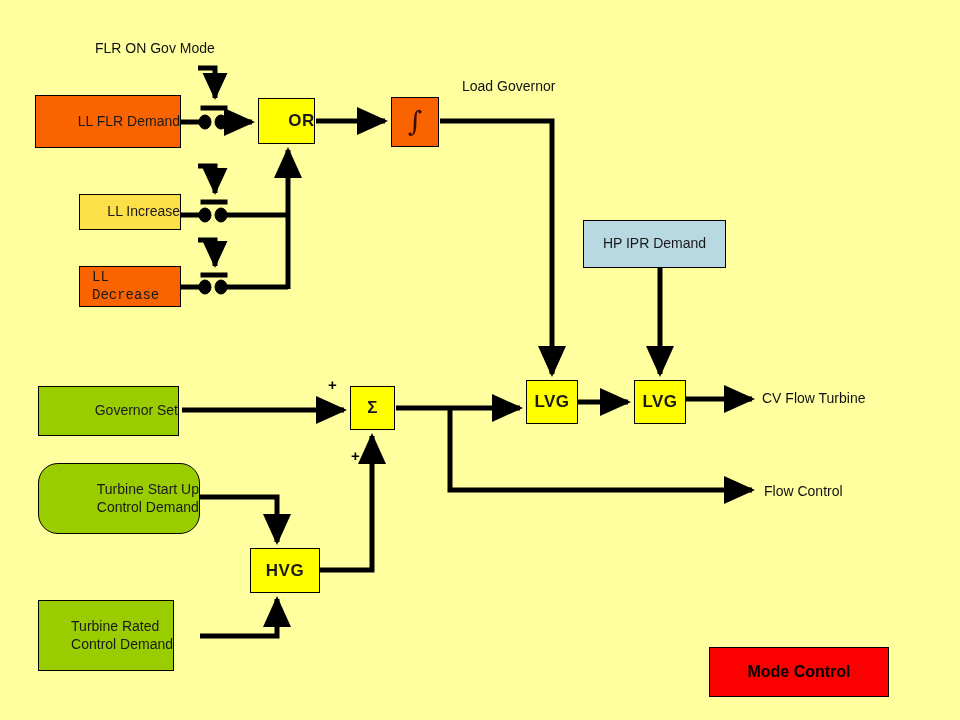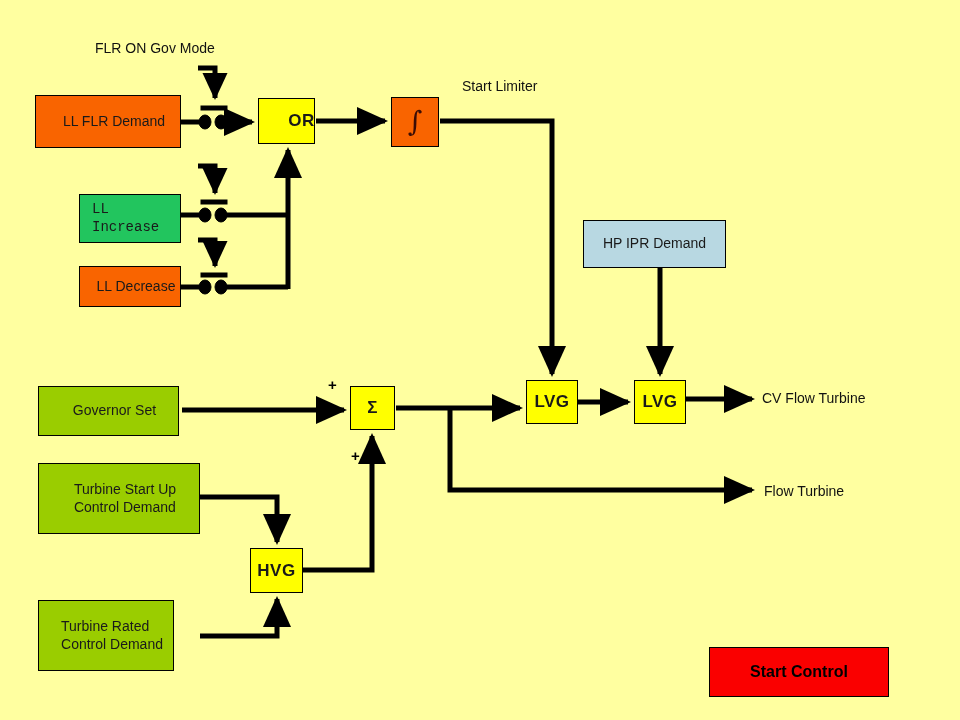--- a/index.html
+++ b/index.html
@@ -28,21 +28,21 @@
     box-sizing: border-box;
     border: 1px solid #000000;
     display: flex;
     align-items: center;
     font-size: 14px;
     color: #1a1a1a;
     line-height: 1.25;
     z-index: 3;
   }
   .node.center  { justify-content: center; text-align: center; }
-  .node.left    { justify-content: center; padding-left: 12px; text-align: left; }
+  .node.left    { justify-content: flex-end; padding-left: 12px; text-align: left; }
   .node .txt { white-space: pre-line; }
   .op {
     font-weight: bold;
     font-size: 17px;
     letter-spacing: 0.5px;
   }
   .integ {
     font-size: 28px;
     color: #3b0d05;
     font-family: "DejaVu Serif", serif;
@@ -147,75 +147,75 @@
         <ellipse cx="205" cy="287" rx="6" ry="7"></ellipse>
         <ellipse cx="221" cy="287" rx="6" ry="7"></ellipse>
       </g>
     </g>
   </svg>
 
   <div class="node left" style="left:35px; top:95px; width:146px; height:53px; background:#f96400;">
     <span class="txt">LL FLR Demand</span>
   </div>
 
-  <div class="node left" style="left:79px; top:194px; width:102px; height:49px; background:#22c55e;font-family:Liberation Mono, monospace;">
+  <div class="node left" style="left:79px; top:194px; width:102px; height:36px; background:#fde047;">
     <span class="txt">LL Increase</span>
   </div>
 
-  <div class="node left" style="left:79px; top:266px; width:102px; height:41px; background:#f96400;">
+  <div class="node left" style="left:79px; top:266px; width:102px; height:41px; background:#f96400;font-family:Liberation Mono, monospace;">
     <span class="txt">LL Decrease</span>
   </div>
 
   <div class="node center" style="left:258px; top:98px; width:57px; height:46px; background:#ffff00;padding-left:30px;">
     <span class="txt op">OR</span>
   </div>
 
   <div class="node center" style="left:391px; top:97px; width:48px; height:50px; background:#f96400;">
     <span class="txt integ">∫</span>
   </div>
 
   <div class="node center" style="left:583px; top:220px; width:143px; height:48px; background:#b8d8e2;">
     <span class="txt">HP IPR Demand</span>
   </div>
 
   <div class="node left" style="left:38px; top:386px; width:141px; height:50px; background:#9acd00;">
     <span class="txt">Governor Set</span>
   </div>
 
-  <div class="node left" style="left:38px; top:463px; width:162px; height:71px; background:#9acd00;">
+  <div class="node left" style="left:38px; top:463px; width:162px; height:71px; background:#9acd00;border-radius:20px;">
     <span class="txt">Turbine Start Up
 Control Demand</span>
   </div>
 
   <div class="node left" style="left:38px; top:600px; width:136px; height:71px; background:#9acd00;">
     <span class="txt">Turbine Rated
 Control Demand</span>
   </div>
 
   <div class="node center" style="left:350px; top:386px; width:45px; height:44px; background:#ffff00;">
     <span class="txt op">Σ</span>
   </div>
 
-  <div class="node center" style="left:250px; top:548px; width:53px; height:45px; background:#ffff00;">
+  <div class="node center" style="left:250px; top:548px; width:70px; height:45px; background:#ffff00;">
     <span class="txt op">HVG</span>
   </div>
 
   <div class="node center" style="left:526px; top:380px; width:52px; height:44px; background:#ffff00;">
     <span class="txt op">LVG</span>
   </div>
 
   <div class="node center" style="left:634px; top:380px; width:52px; height:44px; background:#ffff00;">
     <span class="txt op">LVG</span>
   </div>
 
   <div class="caption" style="left:80px; top:40px;margin-left:15px;">FLR ON Gov Mode</div>
-  <div class="caption" style="left:462px; top:78px;">Start Limiter</div>
+  <div class="caption" style="left:462px; top:78px;">Load Governor</div>
   <div class="caption" style="left:762px; top:390px;">CV Flow Turbine</div>
-  <div class="caption" style="left:764px; top:483px;">Flow Turbine</div>
+  <div class="caption" style="left:764px; top:483px;">Flow Control</div>
 
   <div class="sign" style="left:328px; top:376px;">+</div>
   <div class="sign" style="left:351px; top:447px;">+</div>
 
   <div class="title-box" style="left:709px; top:647px; width:180px; height:50px; background:#fa0000;">
-    <span>Start Control</span>
+    <span>Mode Control</span>
   </div>
 
 </div>
 
 </body></html>

